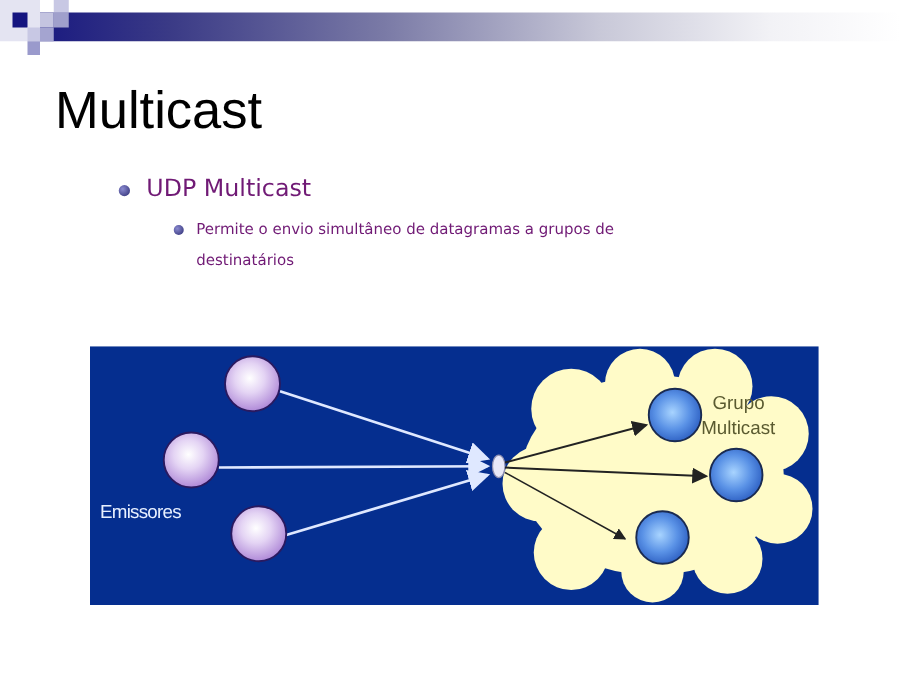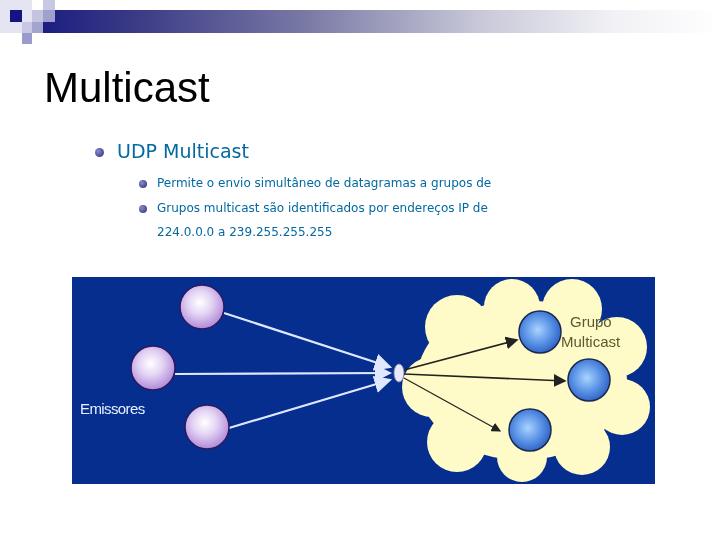--- a/index.html
+++ b/index.html
@@ -1,21 +1,21 @@
 <!DOCTYPE html>
 <html><head>
   <meta charset="utf-8">
   <style>
     html, body { margin: 0; padding: 0; }
     body { width: 720px; height: 540px; background: #ffffff; position: relative; overflow: hidden; font-family: "Liberation Sans", sans-serif; }
     .header-bar { position: absolute; left: 32px; top: 10px; width: 688px; height: 23px;
       background: linear-gradient(to right, #1a1a80 0%, #3a3a86 15%, #7a7aa6 40%, #c8c8d8 65%, #f2f2f6 85%, #ffffff 100%); }
     .sq { position: absolute; }
     .title { position: absolute; left: 44px; top: 64px; font-size: 42px; color: #000; margin: 0; font-weight: normal; letter-spacing: 0px; }
-    .bullets { position: absolute; left: 95px; top: 138px; width: 520px; font-family: "DejaVu Sans", sans-serif; color: #0369a1; }
+    .bullets { position: absolute; left: 95px; top: 138px; width: 520px; font-family: "DejaVu Sans", sans-serif; color: #701a75; }
     .b1 { position: relative; font-size: 19px; padding-left: 22px; line-height: 26px; }
     .dot { position: absolute; left: 0; width: 9px; height: 9px; border-radius: 50%; background: radial-gradient(circle at 35% 35%, #8a8ad0, #2a2a70); }
     .b1 .dot { top: 10px; }
     .b2 { position: relative; font-size: 12px; padding-left: 62px; line-height: 24.5px; margin-top: 0; }
     .b2 .dot { left: 44px; top: 9px; width: 8px; height: 8px; }
     .sub { margin-top: 7px; }
     .diagram { position: absolute; left: 72px; top: 277px; width: 583px; height: 207px; }
   </style>
 </head>
 <body>
@@ -33,25 +33,21 @@
 <h1 class="title">Multicast</h1>
 
 <div class="bullets">
   <div class="b1">
     <span class="dot"></span>
     <span>UDP Multicast</span>
   </div>
   <div class="b2 sub">
     <span class="dot"></span>
     <div>Permite o envio simultâneo de datagramas a grupos de</div>
-  </div>
-  <div class="b2">
-    <span class="dot"></span>
-    <div>Grupos multicast são identificados por endereços IP de</div>
-    <div>224.0.0.0 a 239.255.255.255</div>
+    <div>destinatários</div>
   </div>
 </div>
 
 <div class="diagram">
   <svg width="583" height="207" viewBox="0 0 583 207" xmlns="http://www.w3.org/2000/svg">
     <defs>
       <radialGradient id="senderGrad" cx="45%" cy="40%" r="60%">
         <stop offset="0%" stop-color="#ffffff"></stop>
         <stop offset="45%" stop-color="#e4d4f4"></stop>
         <stop offset="100%" stop-color="#b08ad8"></stop>

